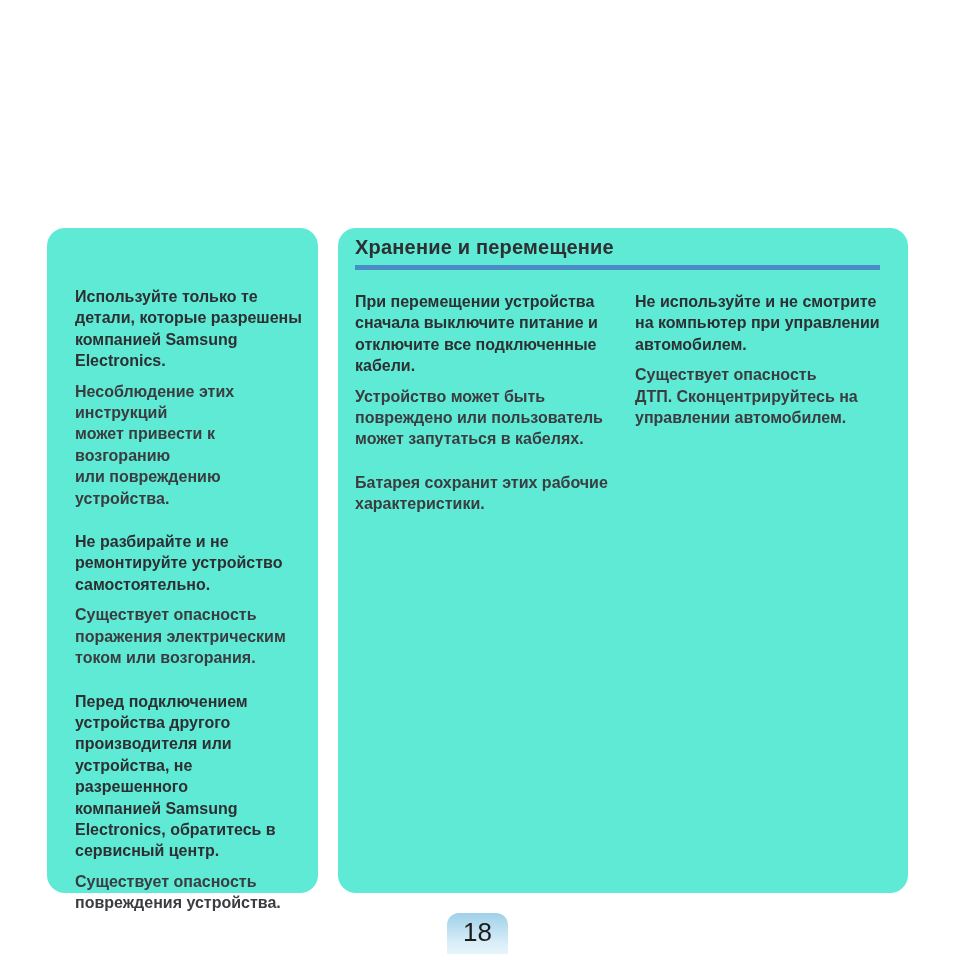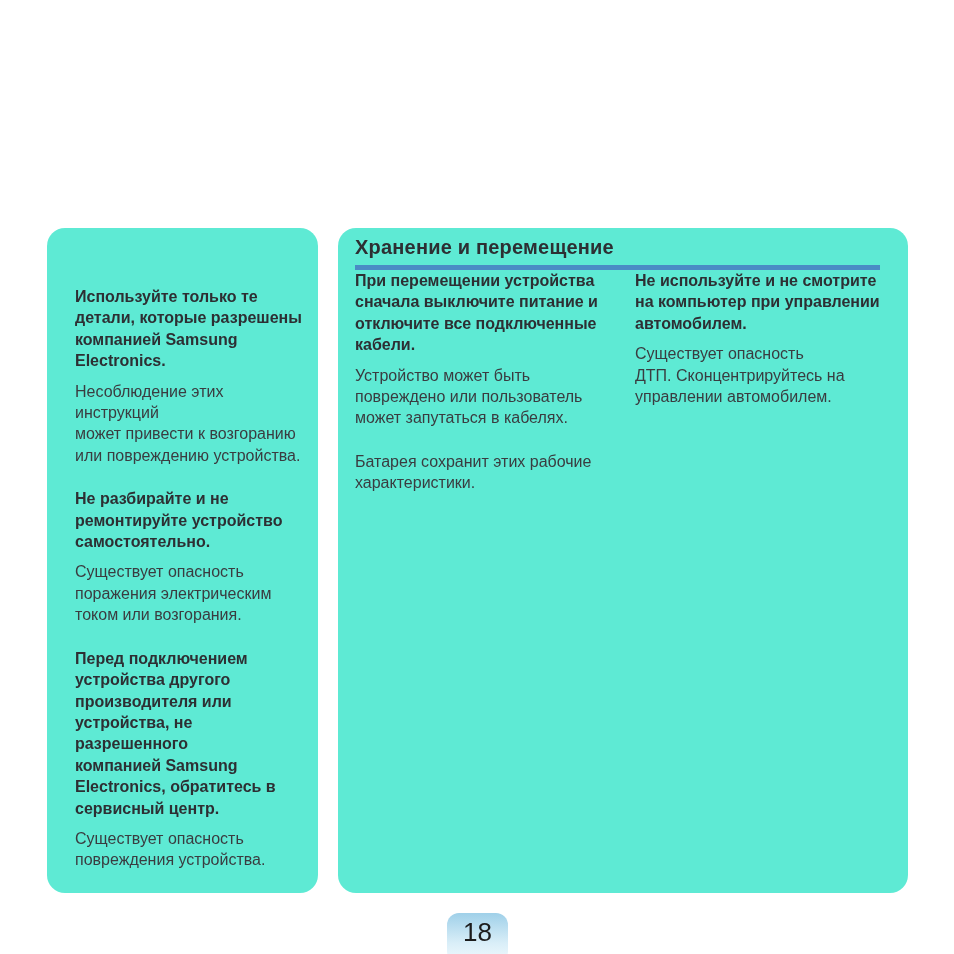--- a/index.html
+++ b/index.html
@@ -37,35 +37,36 @@
   }
   .title-rule {
     width: 525px;
     height: 5px;
     margin-top: 5px;
     background: #4a8cc5;
   }
   .columns {
     display: flex;
     gap: 23px;
+    margin-top: 21px;
   }
   .col { width: 258px; }
   .item { margin-bottom: 22px; }
   .item-heading {
     margin: 0 0 9px 0;
     font-size: 16px;
     font-weight: bold;
     line-height: 21.4px;
     color: #2d2f33;
     white-space: pre-line;
   }
   .item-body {
     margin: 0;
     font-size: 16px;
-    font-weight: normal;
+    font-weight: bold;
     line-height: 21.4px;
     color: #3a3c40;
     white-space: pre-line;
   }
   .page-number {
     position: absolute;
     left: 447px; top: 913px;
     width: 61px; height: 50px;
     border-radius: 12px;
     background: linear-gradient(to bottom, #9fd0e9 0%, #d9eef8 60%, #f2fafd 100%);

